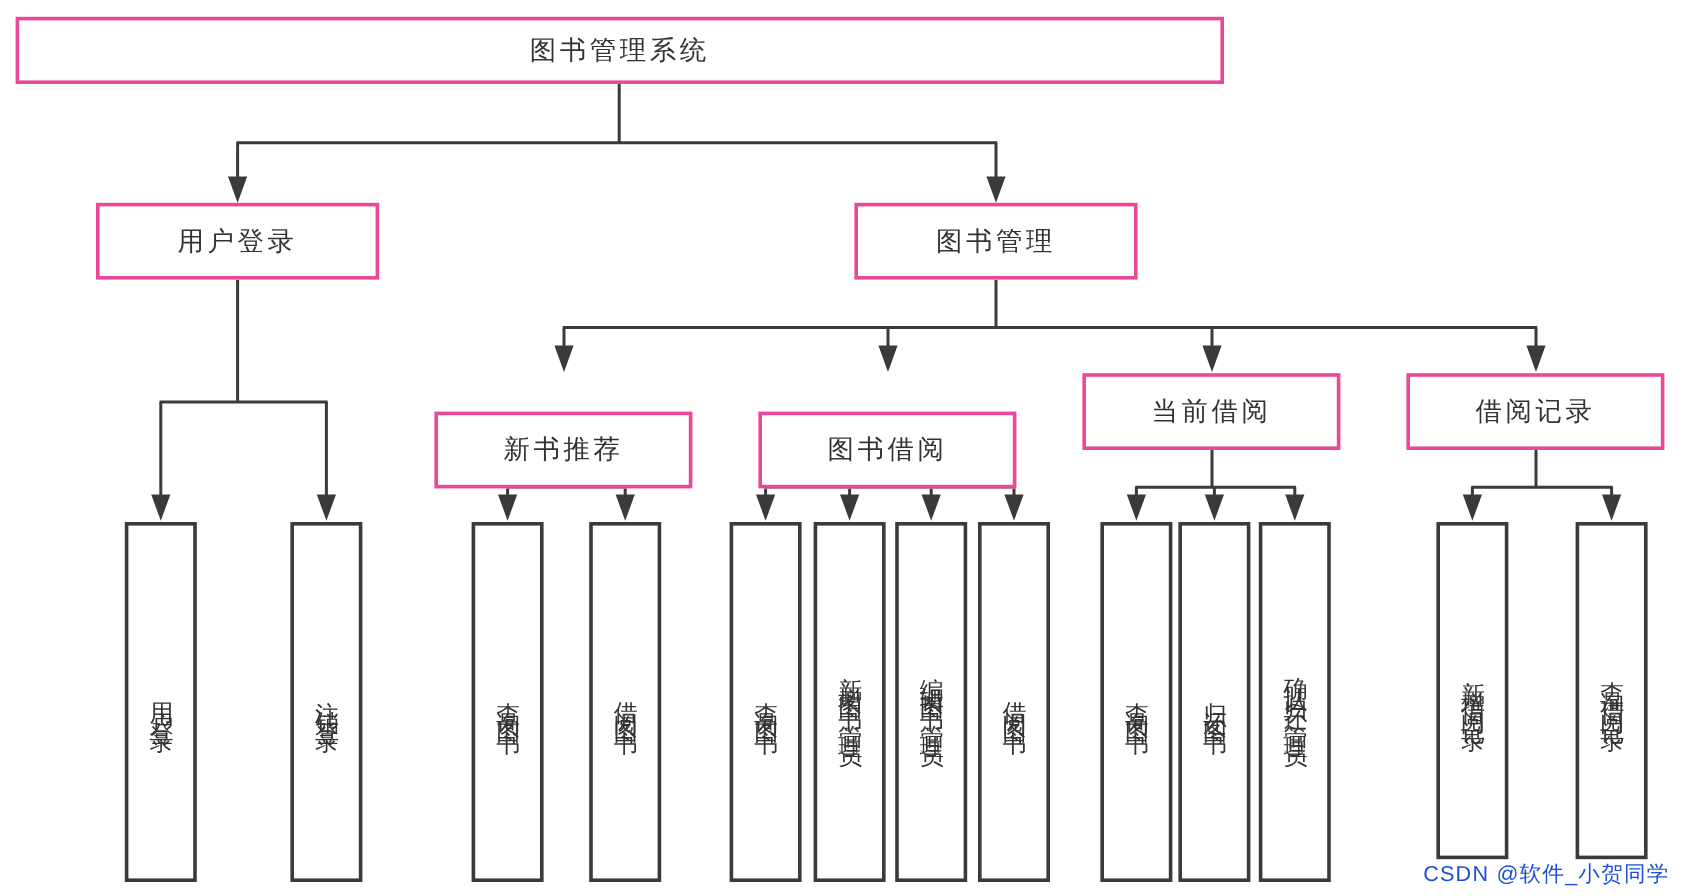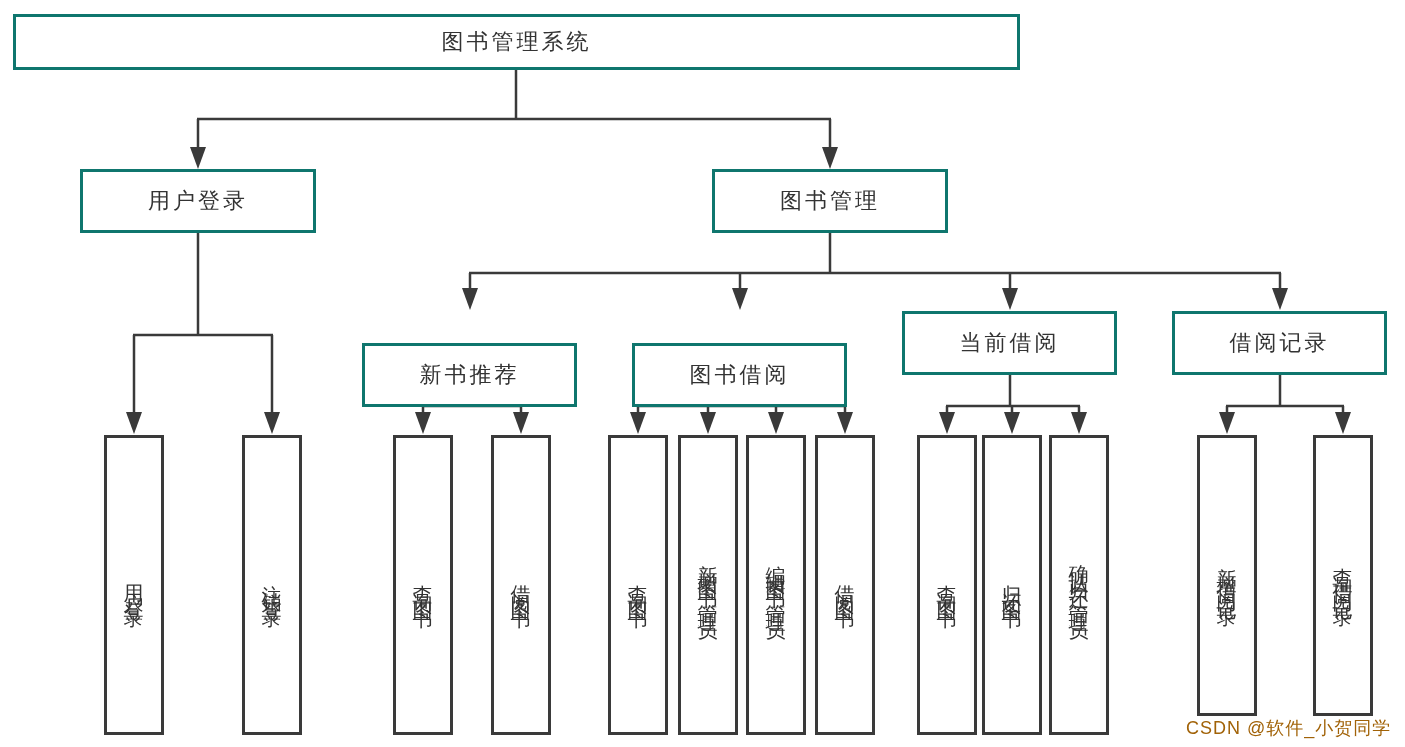--- a/index.html
+++ b/index.html
@@ -12,21 +12,21 @@
     overflow: hidden;
   }
   .wires {
     position: absolute;
     left: 0; top: 0;
     width: 1405px; height: 747px;
   }
   .hbox {
     position: absolute;
     box-sizing: border-box;
-    border: 3px solid #0f766e;
+    border: 3px solid #ec4899;
     background: #ffffff;
     display: flex;
     align-items: center;
     justify-content: center;
     font-size: 22px;
     letter-spacing: 3px;
     color: #333333;
   }
   .vbox {
     position: absolute;
@@ -46,21 +46,21 @@
     line-height: 1;
     color: #333333;
     white-space: nowrap;
   }
   .watermark {
     position: absolute;
     left: 1186px;
     top: 716px;
     font-size: 18px;
     letter-spacing: 1px;
-    color: #a16207;
+    color: #1d4ed8;
     white-space: nowrap;
     z-index: 5;
   }
 </style>
 </head>
 <body>
 
 <div class="canvas">
 
   <svg class="wires" width="1405" height="747" viewBox="0 0 1405 747" xmlns="http://www.w3.org/2000/svg">

